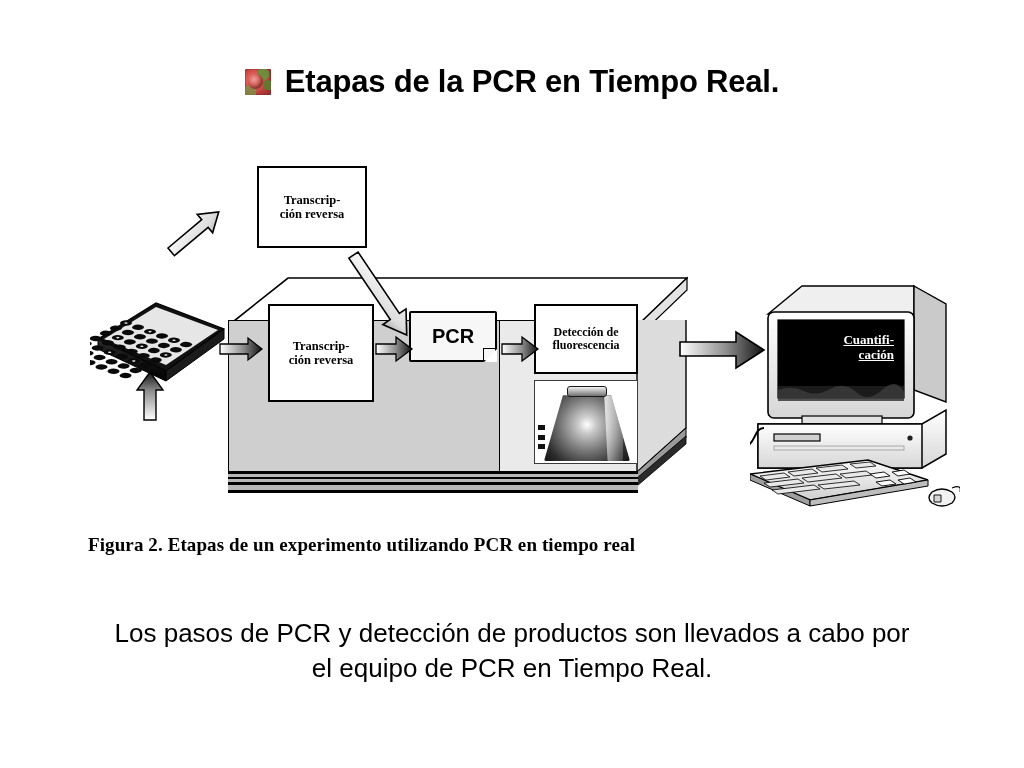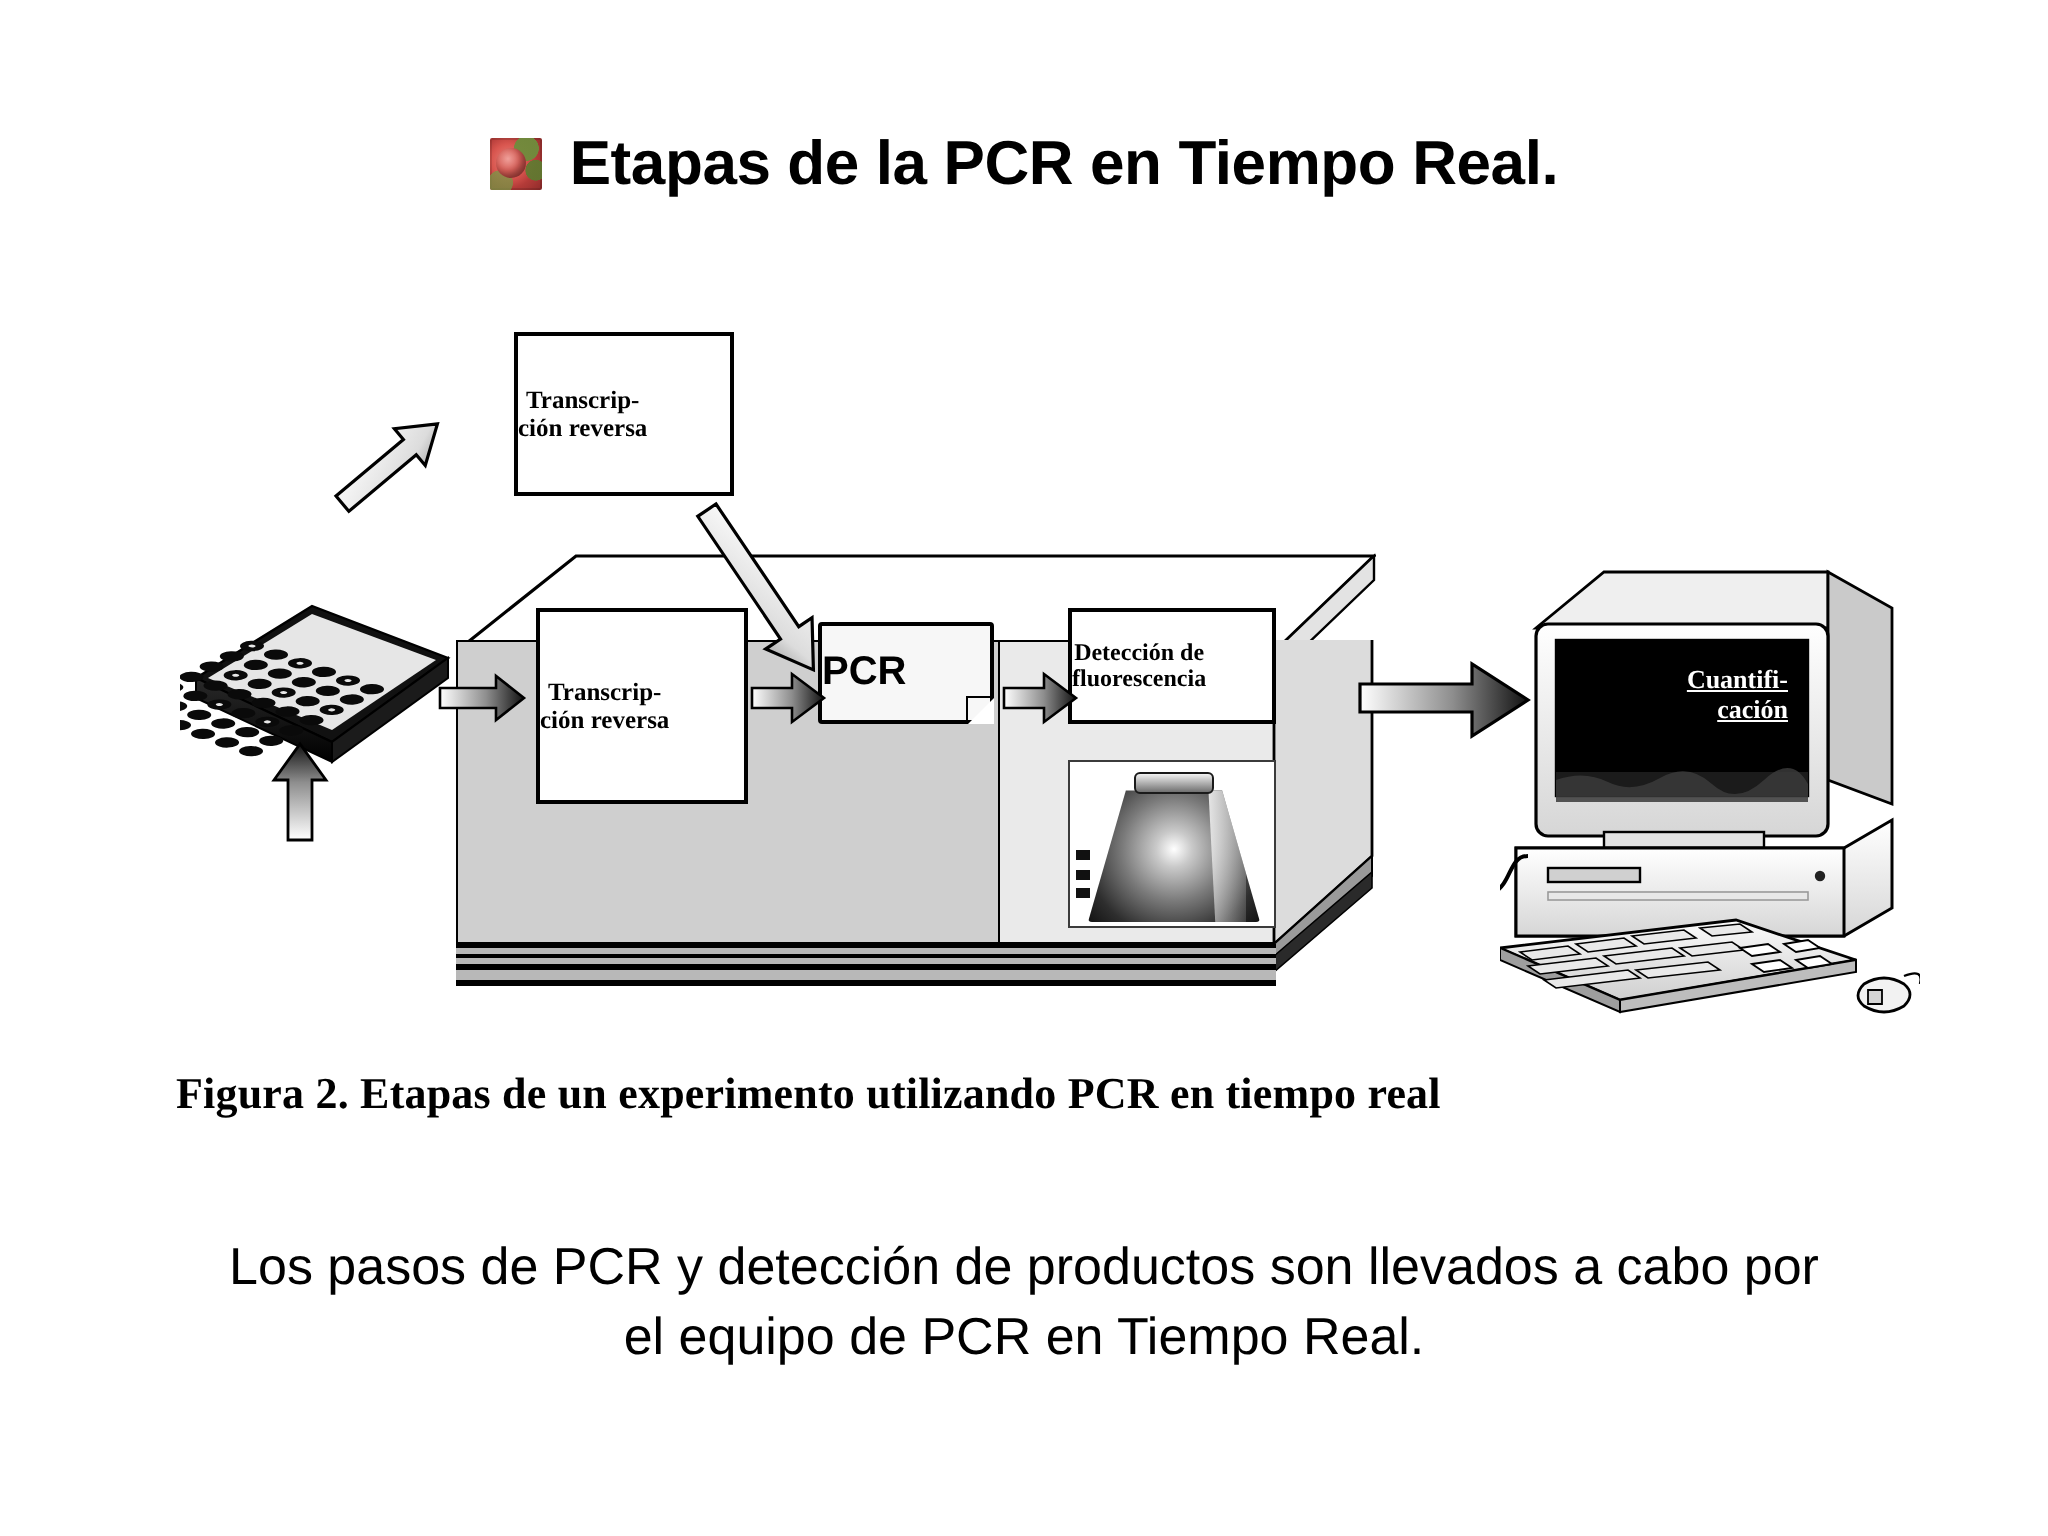--- a/index.html
+++ b/index.html
@@ -71,20 +71,21 @@
     width: 900px; height: 420px;
   }
 
   .fig-box {
     position: absolute;
     background: #ffffff;
     border: 2px solid #000000;
     box-sizing: border-box;
     display: flex;
     align-items: center;
+    justify-content: center;
     text-align: center;
     font-family: "Liberation Serif", serif;
     font-weight: bold;
     color: #000000;
     line-height: 1.12;
   }
 
   
   #box-rt-top {
     left: 197px; top: 18px;
@@ -162,21 +163,21 @@
   #box-pcr .fold {
     position: absolute;
     right: -2px; bottom: -2px;
     width: 0; height: 0;
     border-left: 13px solid transparent;
     border-bottom: 13px solid #ffffff;
     box-shadow: -1px -1px 0 0 #000;
   }
   #box-fluor {
     left: 306px; top: 28px;
-    width: 104px; height: 58px;
+    width: 104px; height: 70px;
     font-size: 12px;
     z-index: 5;
   }
 
   
   #detector-panel {
     position: absolute;
     left: 306px; top: 104px;
     width: 104px; height: 84px;
     background: #ffffff;
@@ -269,21 +270,21 @@
     z-index: 7;
     pointer-events: none;
   }
 
   
   #figure-caption {
     position: absolute;
     left: 88px; top: 534px;
     font-family: "Liberation Serif", serif;
     font-weight: bold;
-    font-size: 22px;
+    font-size: 19px;
     color: #000000;
     white-space: nowrap;
     letter-spacing: 0.1px;
   }
 
   
   #body-paragraph {
     position: absolute;
     left: 112px; top: 616px;
     width: 800px;

